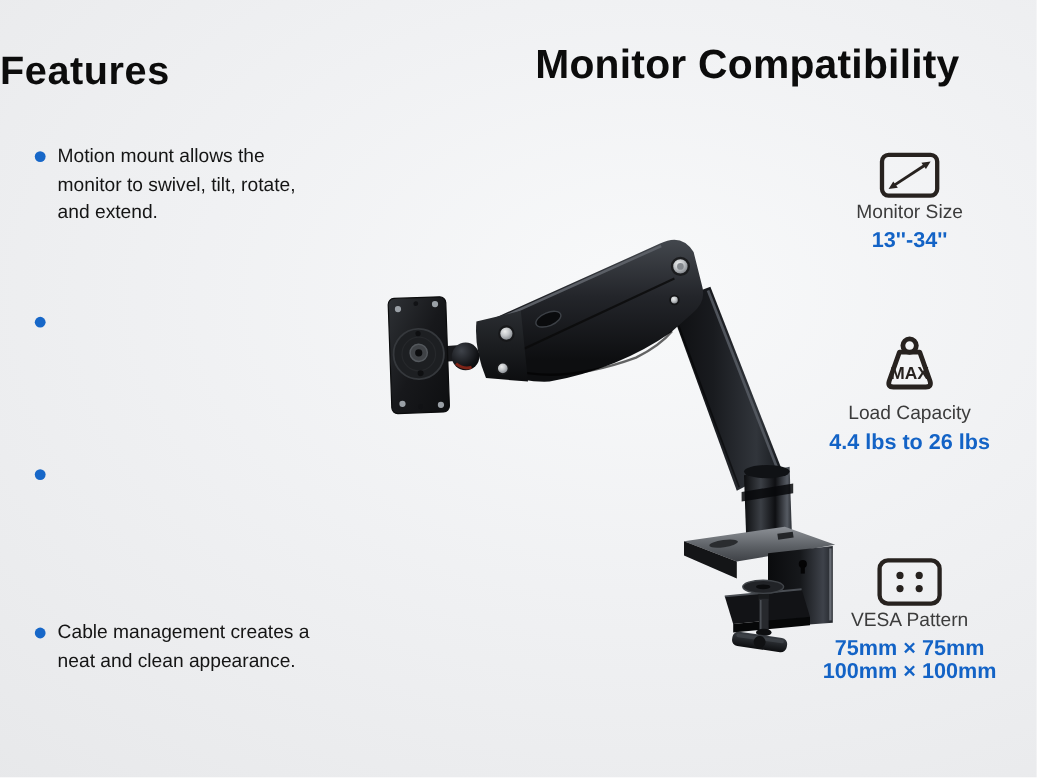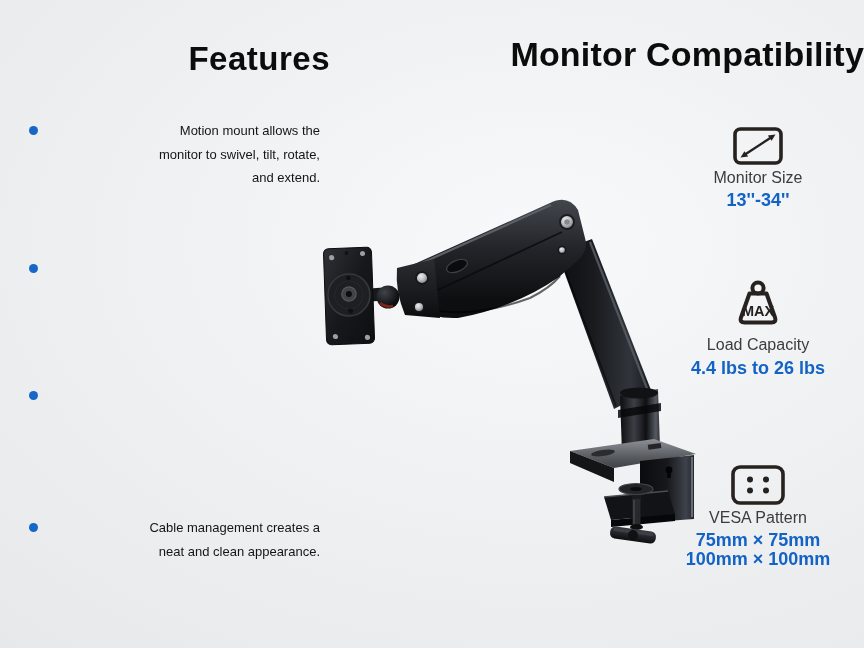--- a/index.html
+++ b/index.html
@@ -3,32 +3,32 @@
 <meta charset="utf-8">
 <style>
   html,body{margin:0;padding:0;}
   .page{
     position:relative; width:864px; height:648px; overflow:hidden;
     font-family:"Liberation Sans", sans-serif;
     background:radial-gradient(ellipse 95% 85% at 62% 38%, #f8f9fa 0%, #f0f1f3 45%, #e7e8ea 100%);
   }
   .features-title{
     position:absolute; left:0; top:40px; width:330px; margin:0;
-    text-align:right; font-size:33px; font-weight:bold; color:#0c0c0c; letter-spacing:.5px;
+    text-align:left; font-size:33px; font-weight:bold; color:#0c0c0c; letter-spacing:.5px;
   }
   .compat-title{
     position:absolute; left:446px; top:35px; width:418px; margin:0;
-    text-align:right; font-size:34px; font-weight:bold; color:#0c0c0c; letter-spacing:.2px;
+    text-align:left; font-size:34px; font-weight:bold; color:#0c0c0c; letter-spacing:.2px;
   }
   .features-list{list-style:none;margin:0;padding:0;}
   .bullet{position:absolute; left:0; width:320px;}
   .dot{position:absolute; left:29px; top:7px; width:9px; height:9px; border-radius:50%; background:#1767c8;}
   .bullet-text{
     display:block; margin-left:48px; white-space:pre-line;
-    font-size:13px; line-height:23.5px; color:#151515;text-align:right;
+    font-size:16px; line-height:23.5px; color:#151515;
   }
   .spec-icon,.spec-label,.spec-value{position:absolute; left:650px; width:216px; text-align:center;}
   .spec-label{font-size:16px; color:#3c3c3c;}
   .spec-value{font-size:18px; font-weight:bold; color:#1363c6; line-height:19px;}
   .product-svg{position:absolute; left:0; top:0;}
 </style>
 </head>
 <body>
 
 <div class="page">

